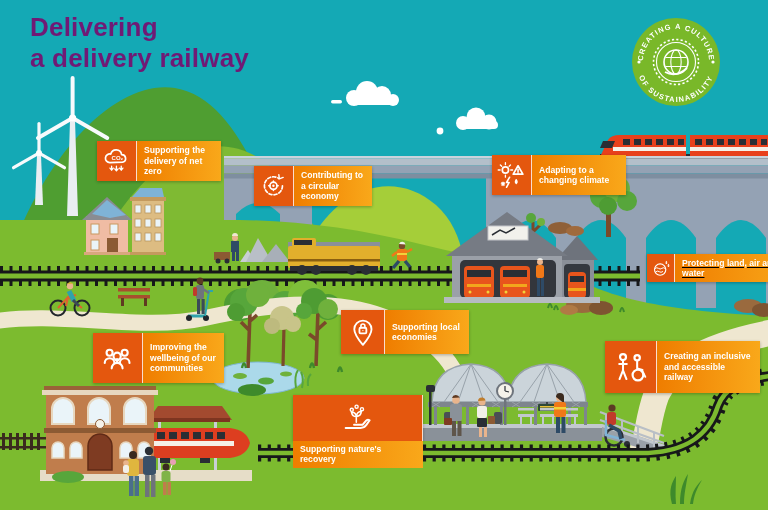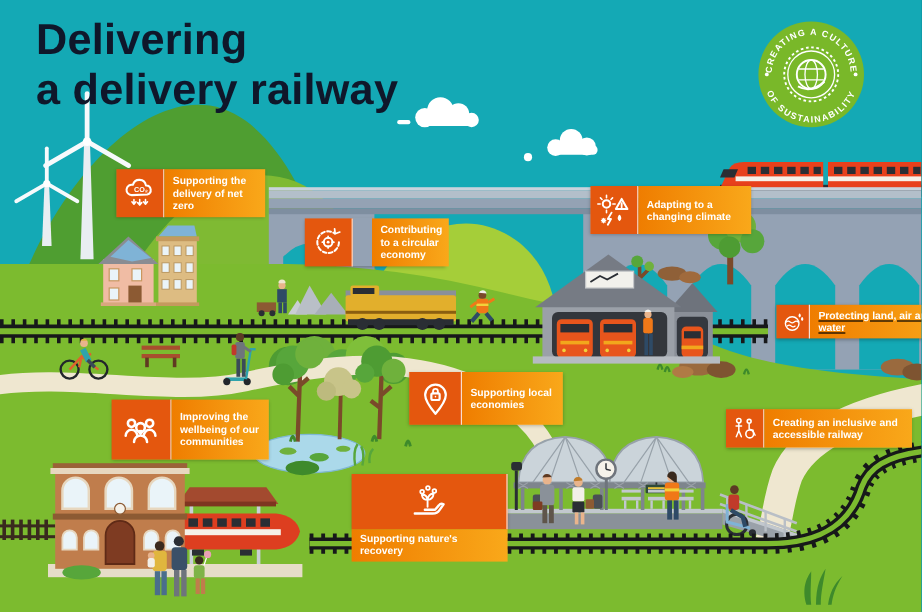--- a/index.html
+++ b/index.html
@@ -1,36 +1,36 @@
 <!DOCTYPE html>
 <html><head>
 <meta charset="utf-8">
 <style>
   html,body{margin:0;padding:0;background:#0c8f9b;}
   .stage{position:relative;width:768px;height:510px;overflow:hidden;background:#14A9B5;
          font-family:"Liberation Sans",sans-serif;}
   .scene{position:absolute;inset:0;z-index:0;}
-  .title{position:absolute;left:30px;top:12px;z-index:2;color:#0f172a;font-weight:bold;
-         font-size:36px;line-height:1.18;letter-spacing:.2px;}
+  .title{position:absolute;left:30px;top:12px;z-index:2;color:#701a75;font-weight:bold;
+         font-size:26px;line-height:1.18;letter-spacing:.2px;}
   .badge{position:absolute;left:626px;top:12px;width:100px;height:100px;z-index:2;}
   .callout{position:absolute;display:flex;z-index:3;box-shadow:0 1px 3px rgba(0,0,0,.28);}
   .callout .ico{height:100%;aspect-ratio:1/1;flex:0 0 auto;background:#E4570E;
          display:flex;align-items:center;justify-content:center;
          border-right:1.5px solid rgba(255,255,255,.8);box-sizing:border-box;}
   .callout .ico svg{width:74%;height:74%;stroke:#fff;fill:none;stroke-width:1.4;
          stroke-linecap:round;stroke-linejoin:round;}
   .callout .txt{flex:1;display:flex;align-items:center;background:linear-gradient(90deg,#EF7D00,#F9A81A);
          color:#fff;font-weight:bold;font-size:8.6px;line-height:1.22;padding:3px 5px 3px 7px;}
   .c-netzero{left:97px;top:141px;width:124px;height:40px;}
-  .c-circular{left:254px;top:182px;width:118px;height:40px;gap:16px;}
+  .c-circular{left:254px;top:166px;width:118px;height:40px;}
   .c-climate{left:448px;top:155px;width:134px;height:40px;margin-left:44px;}
   .c-protect{left:647px;top:254px;width:150px;height:28px;text-decoration:underline;}
   .c-local{left:341px;top:310px;width:128px;height:44px;}
   .c-wellbeing{left:73px;top:333px;width:131px;height:50px;margin-left:20px;}
-  .c-inclusive{left:605px;top:341px;width:155px;height:32px;}
+  .c-inclusive{left:605px;top:341px;width:155px;height:52px;}
   .c-nature{left:293px;top:395px;width:130px;height:46px;flex-direction:column;}
 </style>
 </head>
 <body>
 
 <div class="stage">
 
 <svg class="scene" viewBox="0 0 768 510">
   <rect x="0" y="0" width="768" height="510" fill="#14A9B5"></rect>
 

